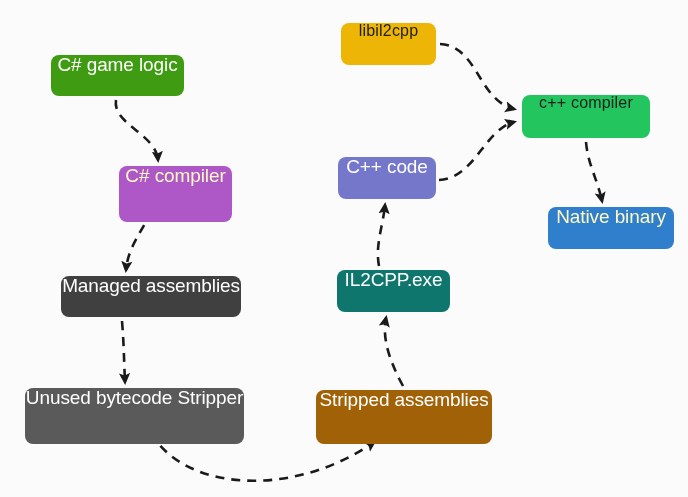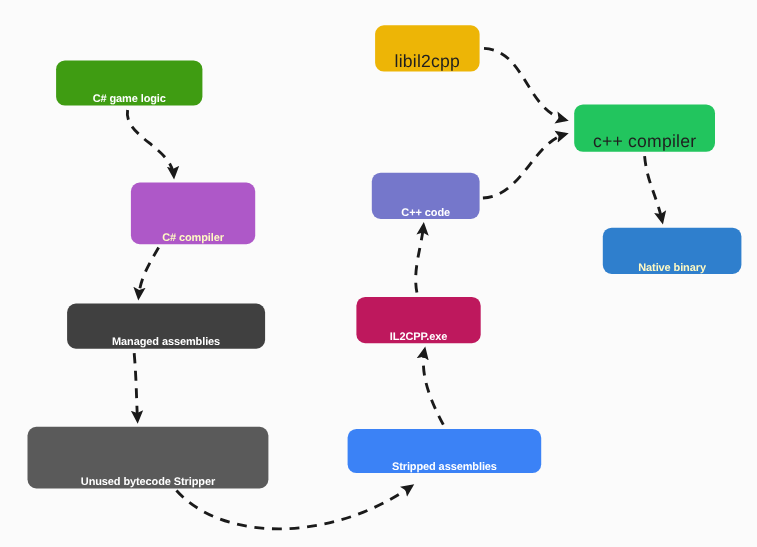--- a/index.html
+++ b/index.html
@@ -22,30 +22,30 @@
     position: absolute;
     left: 0;
     top: 0;
     width: 688px;
     height: 497px;
     pointer-events: none;
   }
   .node {
     position: absolute;
     display: flex;
-    align-items: flex-end;
+    align-items: flex-start;
     justify-content: center;
     border-radius: 8px;
     box-sizing: border-box;
     white-space: nowrap;
     letter-spacing: -0.1px;
   }
   .node-label {
-    font-size: 10px;
-    font-weight: bold;
+    font-size: 19px;
+    font-weight: normal;
     line-height: 1;
   }
   .node.light-weight .node-label {
     font-weight: normal;
     font-size: 16px;
     letter-spacing: 0.2px;
   }
 </style>
 </head>
 <body style="background: rgb(251, 251, 251);">
@@ -86,24 +86,24 @@
   </div>
       <div class="node" style="left: 338px; top: 157px; width: 98px; height: 42px; background: rgb(117, 119, 203); color: rgb(255, 255, 255);">
     <span class="node-label">C++ code</span>
   </div>
       <div class="node" style="left: 548px; top: 207px; width: 126px; height: 42px; background: rgb(47, 127, 205); color: #fef9c3;">
     <span class="node-label">Native binary</span>
   </div>
       <div class="node" style="left: 37px; top: 276px; width: 180px; height: 41px; background: #404040; color: rgb(255, 255, 255); margin-left: 24px;">
     <span class="node-label">Managed assemblies</span>
   </div>
-      <div class="node" style="left: 324px; top: 270px; width: 113px; height: 42px; background: #be185d; color: rgb(255, 255, 255);">
+      <div class="node" style="left: 337px; top: 270px; width: 113px; height: 42px; background: #0f766e; color: rgb(255, 255, 255);">
     <span class="node-label">IL2CPP.exe</span>
   </div>
       <div class="node" style="left: 25px; top: 388px; width: 219px; height: 56px; background: rgb(90, 90, 90); color: rgb(255, 255, 255);">
     <span class="node-label">Unused bytecode Stripper</span>
   </div>
-      <div class="node" style="left: 316px; top: 390px; width: 176px; height: 40px; background: #3b82f6; color: rgb(255, 255, 255);">
+      <div class="node" style="left: 316px; top: 390px; width: 176px; height: 54px; background: #a16207; color: rgb(255, 255, 255);">
     <span class="node-label">Stripped assemblies</span>
   </div>
     </div>
 
 </div>
 
 </body></html>

